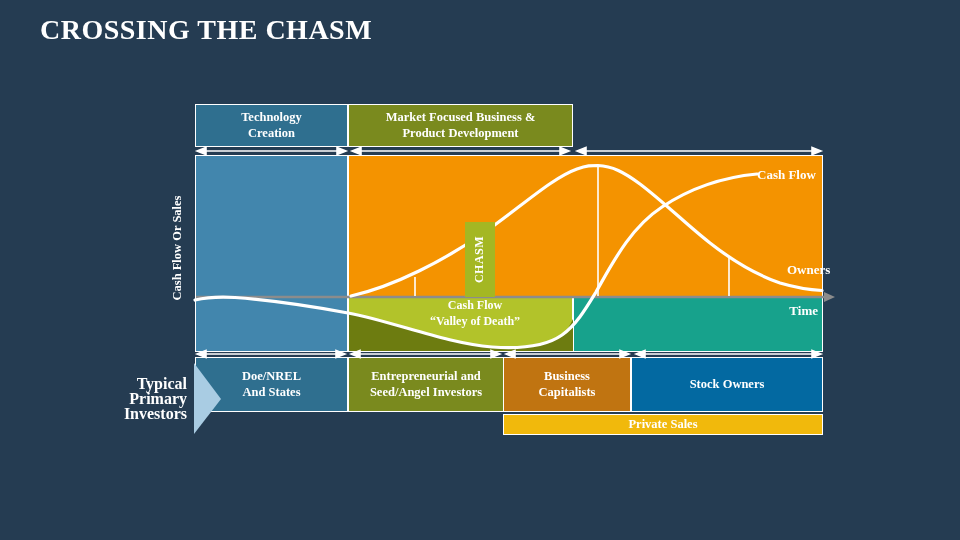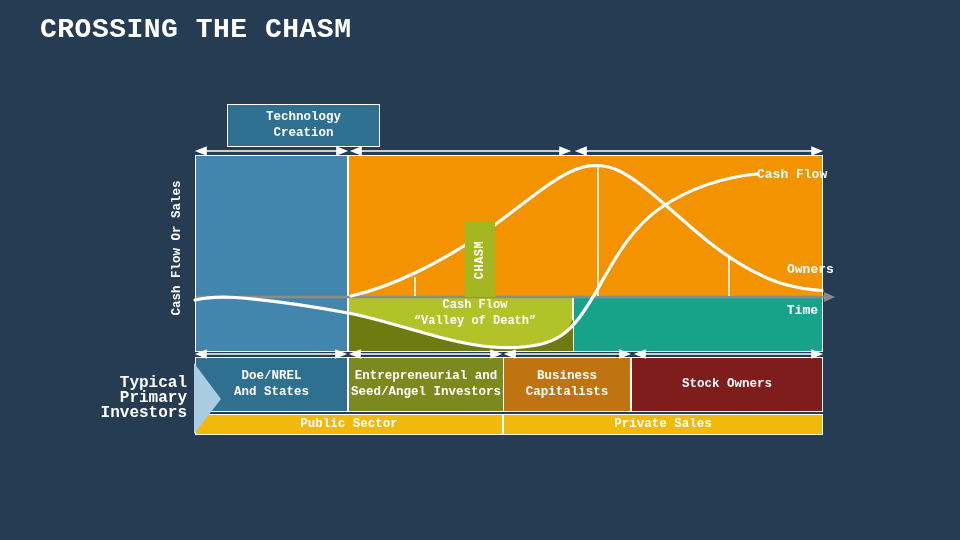--- a/index.html
+++ b/index.html
@@ -1,19 +1,19 @@
 <!DOCTYPE html>
 <html><head>
 <meta charset="utf-8">
 <style>
   html,body{margin:0;padding:0;background:#253C52;}
   #slide{
     position:relative;width:960px;height:540px;overflow:hidden;
     background:#253C52;
-    font-family:Liberation Mono, monospace;
+    font-family:Liberation Serif, serif;
     color:#fff;
   }
   .abs{position:absolute;box-sizing:border-box;}
   .box{
     border:1px solid #fff;
     display:flex;align-items:center;justify-content:center;
     text-align:center;font-weight:bold;line-height:15.5px;
   }
   .txt{white-space:pre-line;}
   #title{
@@ -50,22 +50,24 @@
 </style>
 </head>
 <body>
 
 <div id="slide">
 
   <div id="title" class="abs">CROSSING THE CHASM</div>
 
   <div id="y-axis-label" class="abs">Cash Flow Or Sales</div>
 
-  <div class="abs box txt small z1" style="left:195px;top:104px;width:153px;height:43px;background:#2F6F8F;margin-left:32px;">Technology
+  <div class="abs box txt small z1" style="left:195px;top:104px;width:153px;height:43px;background:#2F6F8F;">Technology
 Creation</div>
+  <div class="abs box txt small z1" style="left:348px;top:104px;width:225px;height:43px;background:#7A8A1E;">Market Focused Business &amp;
+Product Development</div>
 
   <div class="abs box z1" style="left:195px;top:155px;width:153px;height:197px;background:#4286AD;"></div>
   <div class="abs box z1" style="left:348px;top:155px;width:475px;height:142px;background:#F49300;"></div>
   <div class="abs box z1" style="left:348px;top:296px;width:225px;height:56px;background:#B2C32A;"></div>
   <div class="abs box z1" style="left:573px;top:296px;width:250px;height:56px;background:#17A28C;"></div>
 
   <svg class="overlay" width="960" height="540" viewBox="0 0 960 540">
 
     <line x1="196" y1="297" x2="826" y2="297" stroke="#8C8C8C" stroke-width="2.4"></line>
     <polygon points="835,297 824,292 824,302" fill="#8C8C8C"></polygon>
@@ -118,23 +120,22 @@
   <div class="abs lbl z7" style="left:757px;top:167px;">Cash Flow</div>
   <div class="abs lbl z7" style="left:787px;top:262px;">Owners</div>
   <div class="abs lbl z7" style="left:770px;top:303px;width:48px;text-align:right;">Time</div>
 
   <div class="abs box txt small z1" style="left:195px;top:357px;width:153px;height:55px;background:#2F6F8F;">Doe/NREL
 And States</div>
   <div class="abs box txt small z1" style="left:348px;top:357px;width:156px;height:55px;background:#7A8A1E;">Entrepreneurial and
 Seed/Angel Investors</div>
   <div class="abs box txt small z1" style="left:503px;top:357px;width:128px;height:55px;background:#C07411;">Business
 Capitalists</div>
-  <div class="abs box txt small z1" style="left:631px;top:357px;width:192px;height:55px;background:#7f1d1d;">Stock Owners</div>
+  <div class="abs box txt small z1" style="left:631px;top:357px;width:192px;height:55px;background:#0369a1;">Stock Owners</div>
 
-  <div class="abs box small z1" style="left:195px;top:414px;width:308px;height:21px;background:#F1B90C;">Public Sector</div>
   <div class="abs box small z1" style="left:503px;top:414px;width:320px;height:21px;background:#F1B90C;">Private Sales</div>
 
   <div id="chevron" class="abs"></div>
   <div id="side-label" class="abs txt">Typical
 Primary
 Investors</div>
 
 </div>
 
 </body></html>

